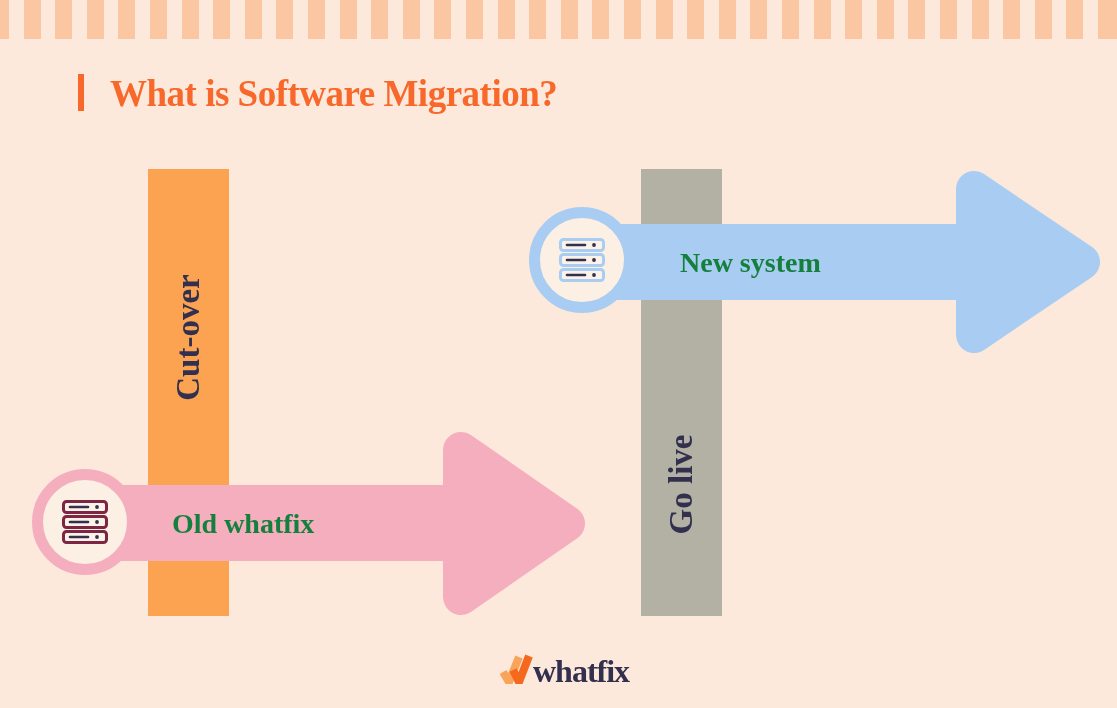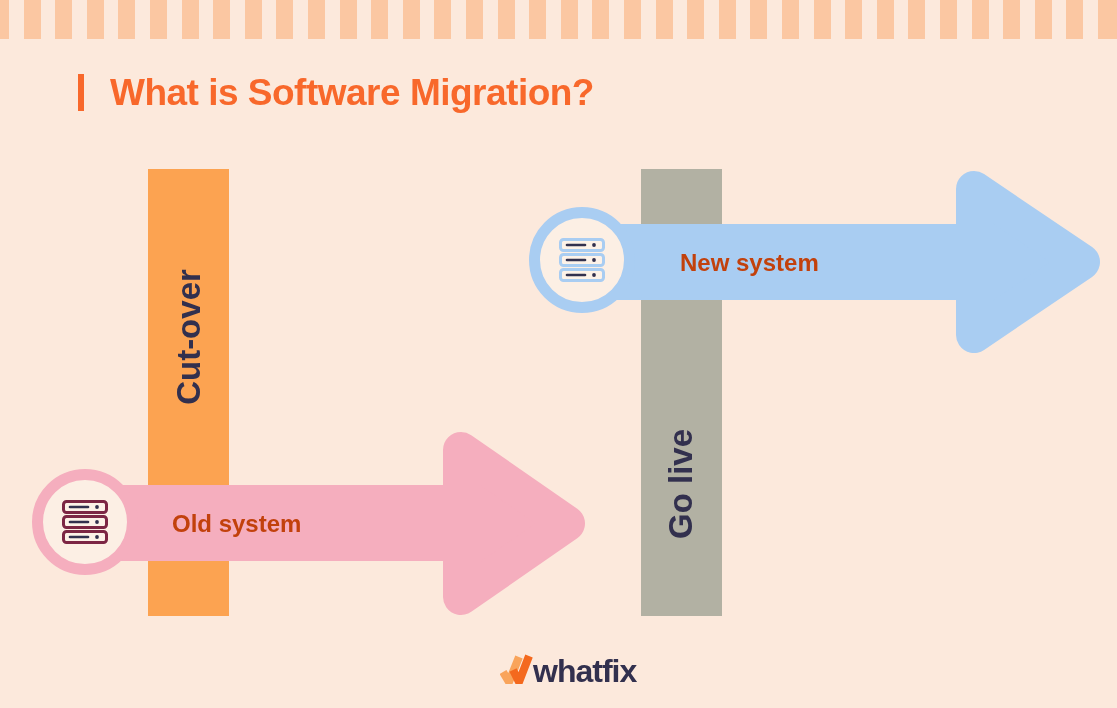--- a/index.html
+++ b/index.html
@@ -1,19 +1,19 @@
 <!DOCTYPE html>
 <html><head>
 <meta charset="utf-8">
 <style>
   html,body { margin:0; padding:0; background:#FCE9DC; }
   .canvas {
     position:relative; width:1117px; height:708px;
     background:#FCE9DC; overflow:hidden;
-    font-family:Liberation Sans, sans-serif;
+    font-family:Liberation Serif, serif;
   }
   
   .stripes {
     position:absolute; left:0; top:0; width:100%; height:39px;
     background-image:repeating-linear-gradient(to right, #FBC7A2 0 17px, rgba(0,0,0,0) 17px 31.6px);
     background-position:-8px 0;
   }
   
   .title-tick { position:absolute; left:78px; top:74px; width:6px; height:37px; background:#F8682B; }
   .page-title {
@@ -36,21 +36,21 @@
   
   .icon-circle {
     position:absolute; width:84px; height:84px; border-radius:50%;
     background:#FCEFE4; display:flex; align-items:center; justify-content:center;
   }
   .circle-pink { left:32px;  top:469px; border:11px solid #F5AEBE; }
   .circle-blue { left:529px; top:207px; border:11px solid #A9CDF2; }
   
   .arrow-label {
     position:absolute; transform:translateY(-50%);
-    font-size:24px; font-weight:600; color:#c2410c; white-space:nowrap;
+    font-size:28px; font-weight:600; color:#15803d; white-space:nowrap;
   }
   .label-old { left:172px; top:524px; }
   .label-new { left:680px; top:263px; }
   
   .logo { position:absolute; left:500px; top:648px; height:36px; display:flex; align-items:flex-end; }
   .logo svg { display:block; margin-right:-1px; }
   .wordmark {
     font-size:32px; font-weight:700; letter-spacing:-1px;
     color:#32304E; line-height:0.82;
   }
@@ -119,21 +119,21 @@
         <line x1="8" y1="37" x2="26" y2="37"></line>
       </g>
       <g fill="#32304E">
         <circle cx="35" cy="7" r="1.9"></circle>
         <circle cx="35" cy="22" r="1.9"></circle>
         <circle cx="35" cy="37" r="1.9"></circle>
       </g>
     </svg>
   </div>
 
-  <div class="arrow-label label-old">Old system</div>
+  <div class="arrow-label label-old">Old whatfix</div>
   <div class="arrow-label label-new">New system</div>
 
   <div class="logo">
     <svg width="34" height="30" viewBox="0 0 34 30">
       <polyline points="3,18 9,28 19,3" stroke="#F9A45B" stroke-width="8" fill="none"></polyline>
       <polyline points="13,16 19,28 29,2" stroke="#F4691E" stroke-width="8" fill="none"></polyline>
     </svg>
     <span class="wordmark">whatfix</span>
   </div>
 

